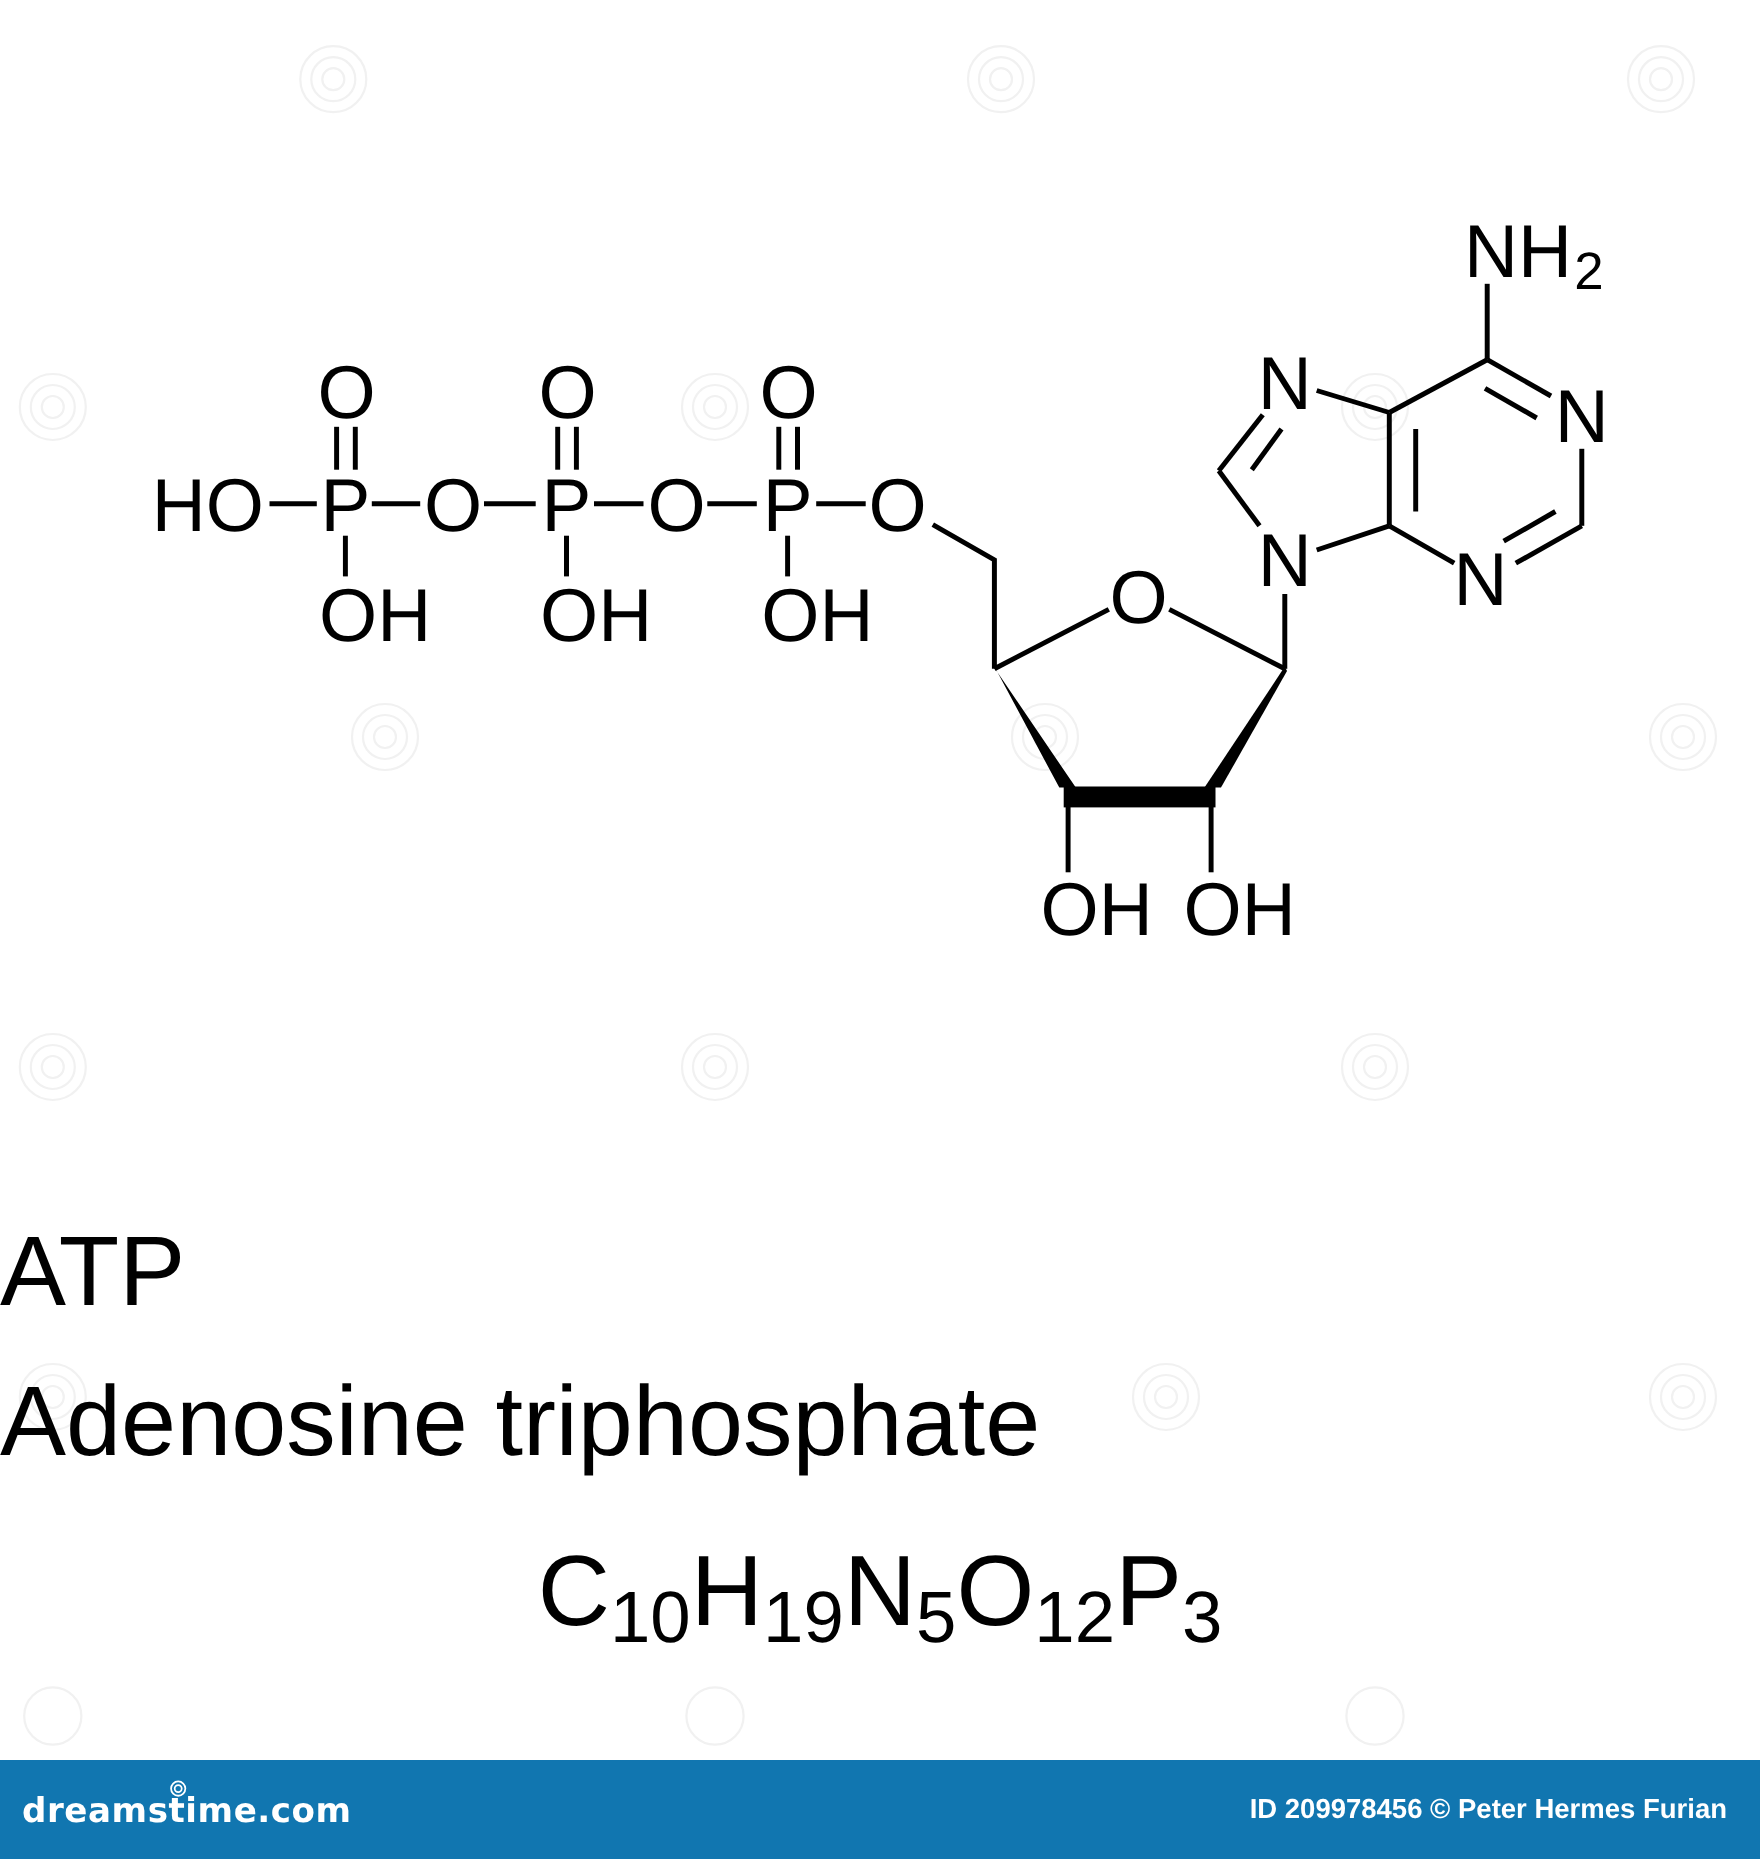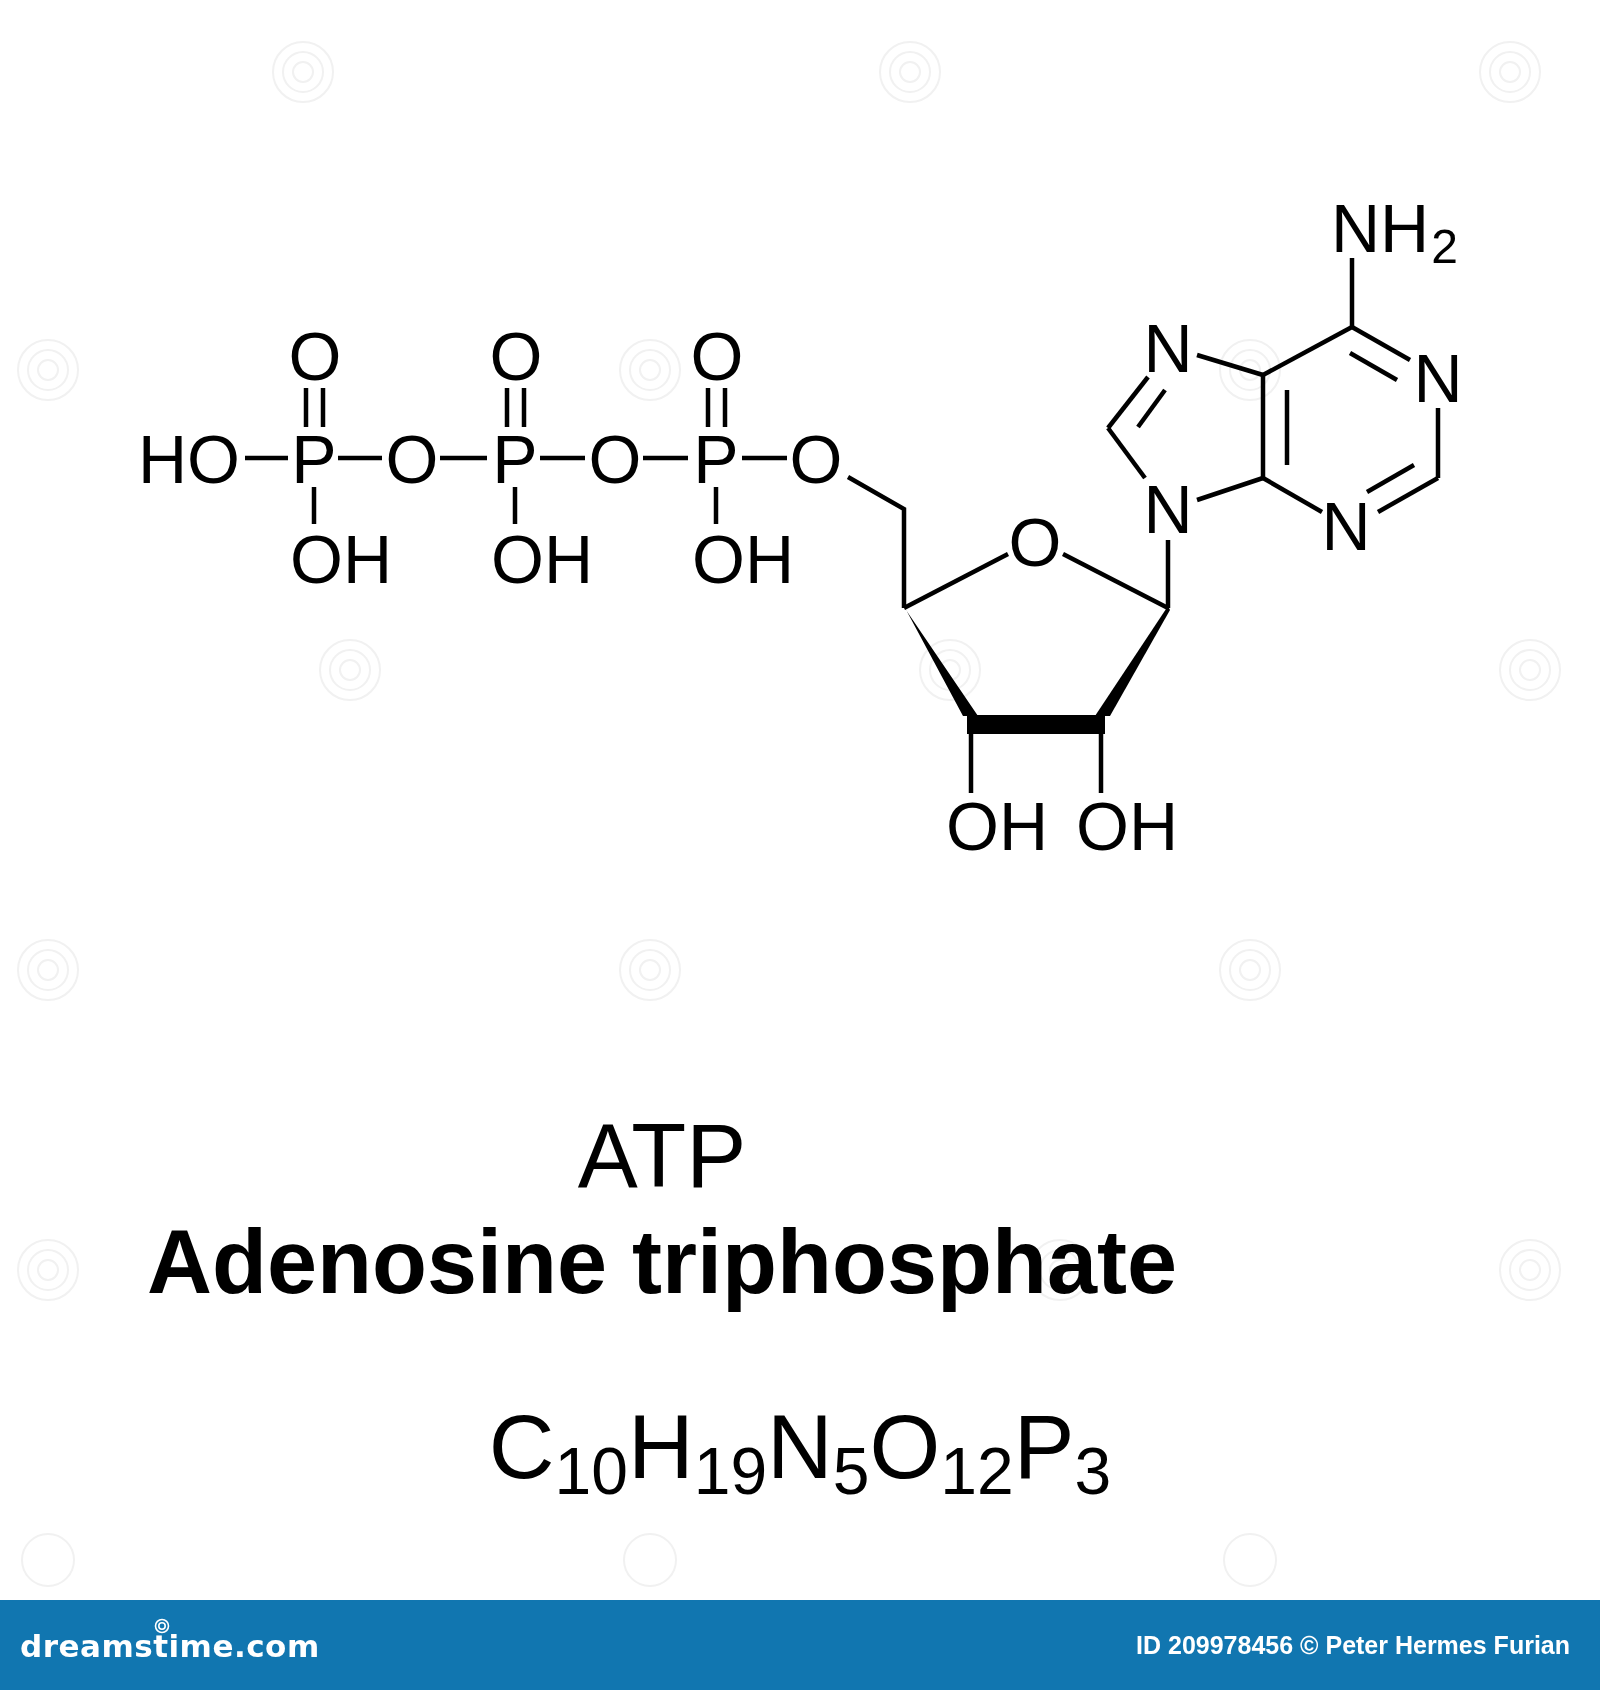--- a/index.html
+++ b/index.html
@@ -3,23 +3,23 @@
 <meta charset="utf-8">
 <style>
   html, body { margin: 0; padding: 0; background: #ffffff; }
   body { width: 1600px; height: 1690px; position: relative; overflow: hidden;
          font-family: "Liberation Sans", sans-serif; color: #000; }
   .canvas { position: absolute; left: 0; top: 0; width: 1600px; height: 1600px; background: #ffffff; }
   .watermarks { position: absolute; left: 0; top: 0; width: 1600px; height: 1600px; pointer-events: none; }
   svg.structure { position: absolute; left: 0; top: 0; width: 1600px; height: 1600px; }
   svg.structure text { font-family: "Liberation Sans", sans-serif; font-size: 68px; fill: #000; }
   svg.structure .sub { font-size: 48px; }
-  .title { position: absolute; left: 0; width: 1324px; text-align: center; font-size: 90px; line-height: 1; }
+  .title { position: absolute; left: 0; width: 1324px; text-align: left; font-size: 90px; line-height: 1; }
   .abbr { top: 1111px; }
-  .fullname { top: 1217px; font-weight: bold; }
+  .fullname { top: 1248px; }
   .formula { position: absolute; left: 0; width: 1600px; top: 1401px; text-align: center; font-size: 91px; line-height: 1; white-space: nowrap; }
   .formula .el { display: inline; }
   .formula sub { font-size: 66px; vertical-align: -16px; line-height: 0; margin-top: 28px; }
   .footer { position: absolute; left: 0; top: 1600px; width: 1600px; height: 90px; background: #1176b0; color: #fff; }
   .logo { position: absolute; left: 20px; top: 28px; font-family: "DejaVu Sans", sans-serif; font-size: 31px; font-weight: bold; letter-spacing: 0.5px; color: #fff; }
   .logo-spiral { position: absolute; left: 154px; top: 18px; width: 16px; height: 16px; }
   .credit { position: absolute; right: 30px; top: 31px; font-family: "Liberation Sans", sans-serif; font-weight: bold; font-size: 25px; color: #ffffff; white-space: nowrap; }
 </style>
 </head>
 <body>

